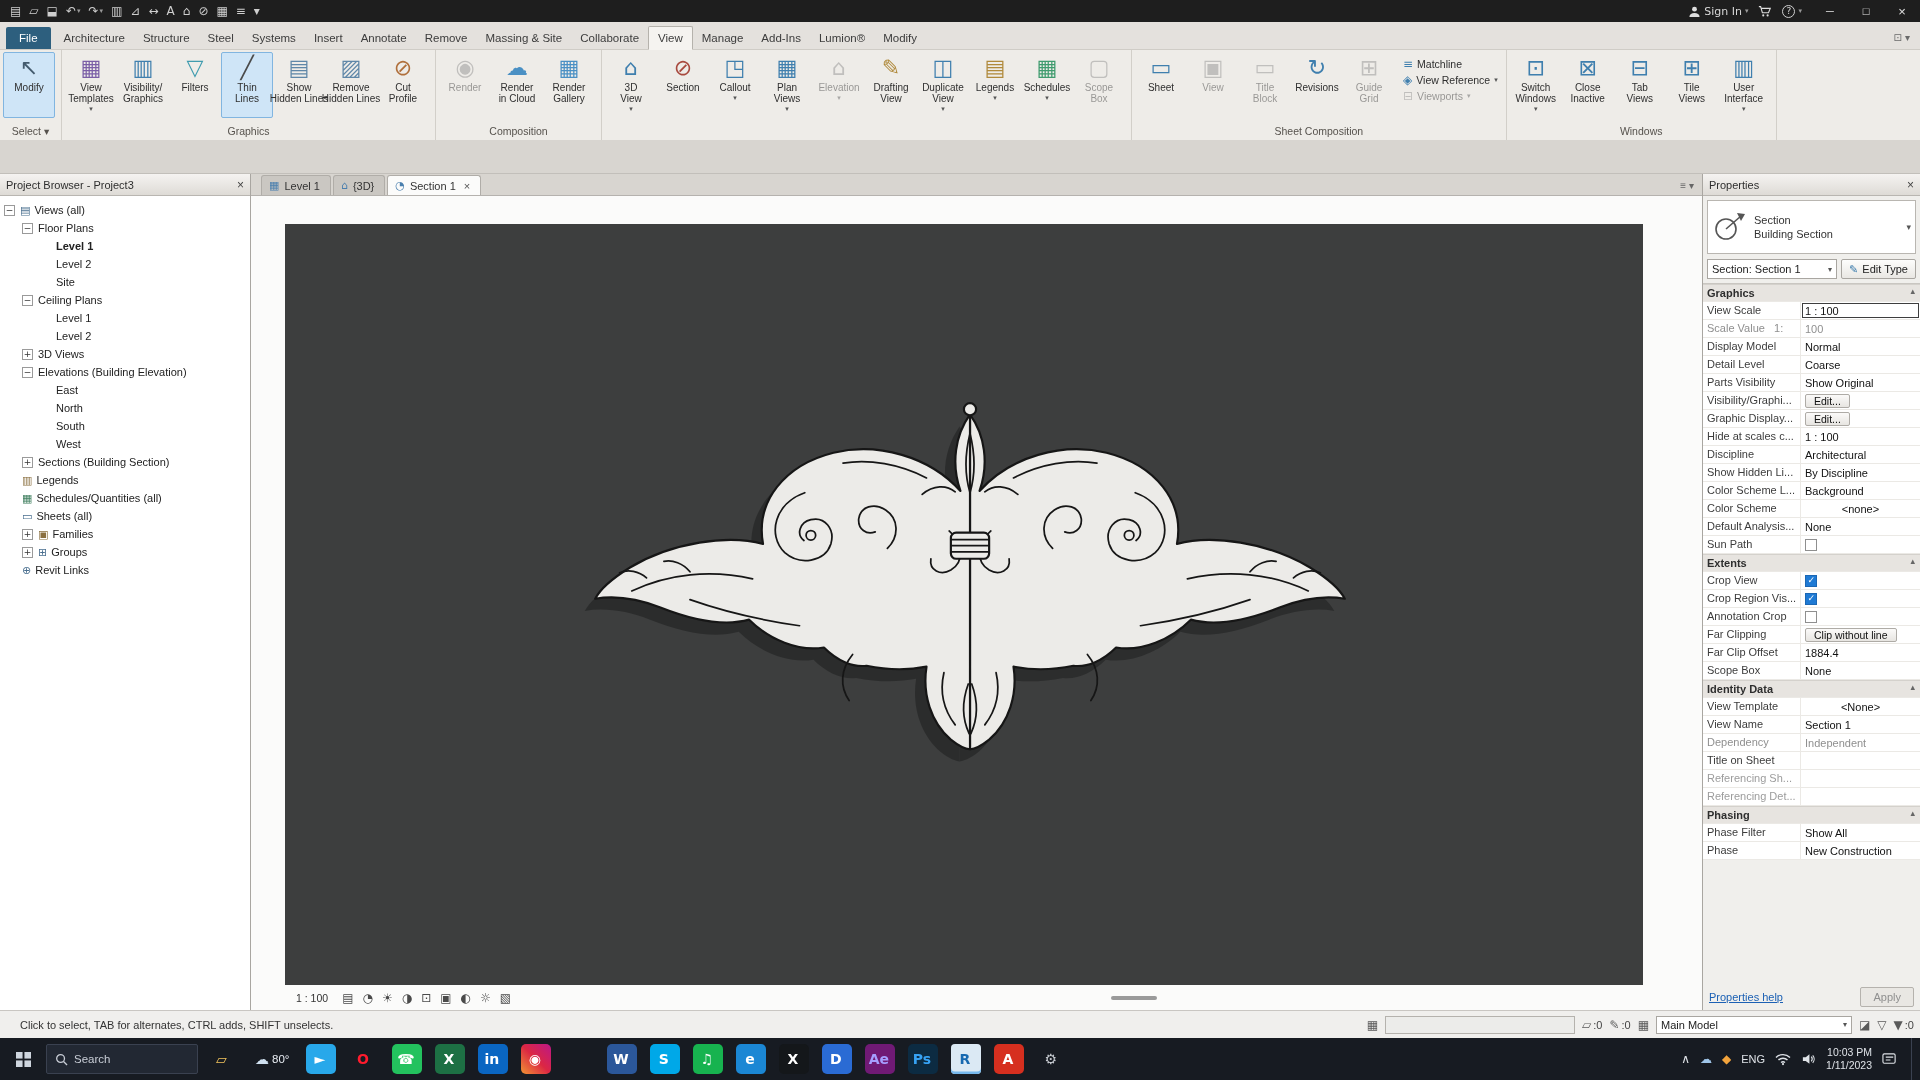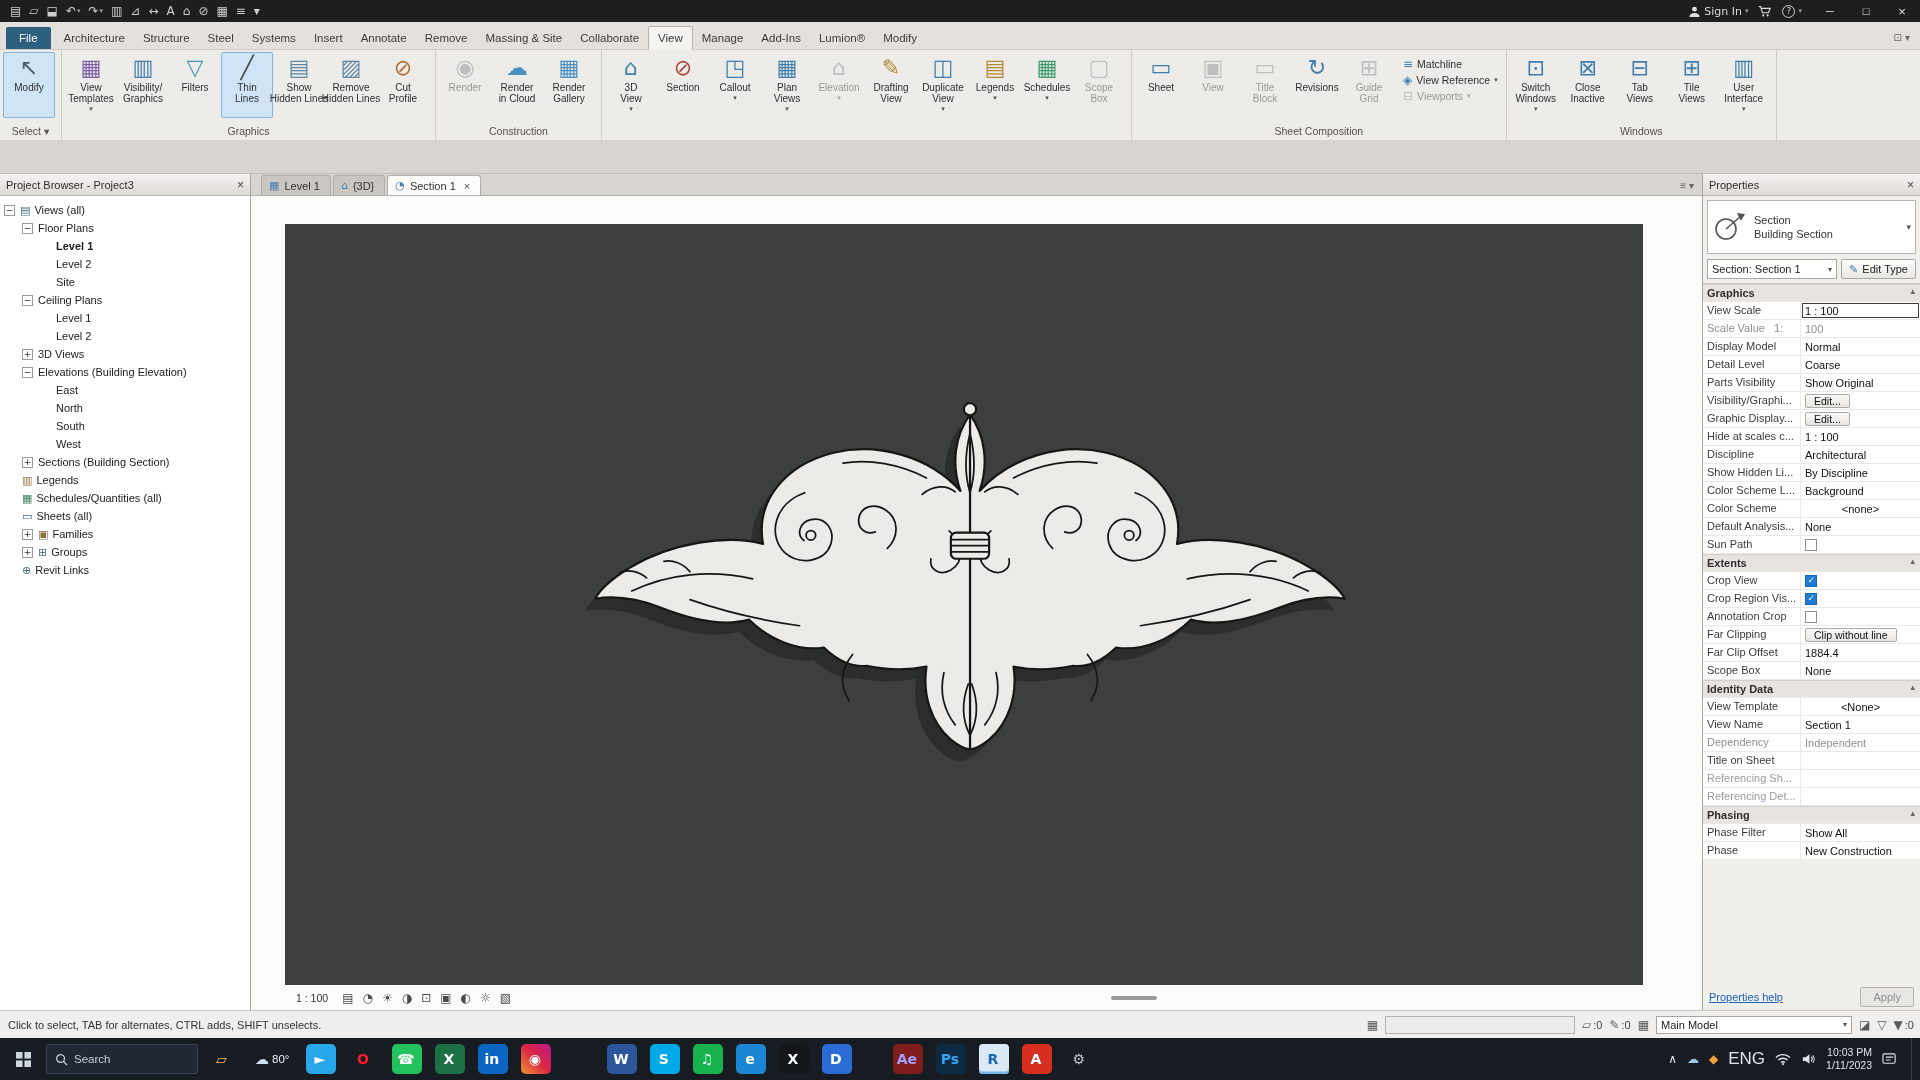--- a/index.html
+++ b/index.html
@@ -103,42 +103,42 @@
   .prow.center .pval { justify-content:center; }
   .prow.btnv .pval .pvtext { background:linear-gradient(#fbfaf9,#e7e5e1); border:1px solid #aeaba6; border-radius:2px; padding:0 8px; line-height:12px; font-size:10.5px; }
   .pcheck { width:12px; height:12px; border:1px solid #8f8f8f; background:#fff; display:inline-block; position:relative; margin-right:4px; flex:none; }
   .pcheck.checked { background:#1f7ad4; border-color:#1b67b4; }
   .pcheck.checked::after { content:"✓"; color:#fff; font-size:9px; position:absolute; left:1.5px; top:-0.5px; }
   .props-footer { position:absolute; bottom:0; left:0; right:0; height:26px; display:flex; align-items:center; padding:0 6px; }
   .help-link { color:#1b60b4; text-decoration:underline; font-size:11px; }
   .apply-btn { margin-left:auto; height:20px; padding:0 12px; background:#e9e7e3; border:1px solid #b5b2ad; color:#8f8f8f; font-size:11px; border-radius:2px; }
 
   
-  .statusbar { height:28px; background:#f0efed; border-top:1px solid #c9c6c2; display:flex; align-items:center; padding:0 8px; flex:none; position:relative; }
+  .statusbar { height:28px; background:#f0efed; border-top:1px solid #c9c6c2; display:flex; align-items:center; padding:0 20px; flex:none; position:relative; }
   .sb-hint { font-size:11px; color:#333; }
   .sb-right { position:absolute; right:6px; display:flex; align-items:center; gap:7px; }
   .sb-ico { font-size:12px; color:#5a5a5a; }
   .sb-input { width:190px; height:18px; background:#ececea; border:1px solid #b5b2ad; }
   .sb-badge { display:flex; align-items:center; gap:2px; font-size:11px; color:#444; }
   .sb-select { width:196px; height:18px; background:#fff; border:1px solid #a9a6a1; display:flex; align-items:center; font-size:11px; color:#222; padding:0 4px; }
   .sb-select .caret { margin-left:auto; font-size:8px; color:#555; }
 
   
   .taskbar { height:42px; background:#171b22; display:flex; align-items:center; flex:none; color:#dfe3e8; }
   .start { width:46px; height:42px; display:flex; align-items:center; justify-content:center; }
   .searchbox { width:152px; height:30px; background:#222833; border:1px solid #3a4150; border-radius:2px; display:flex; align-items:center; gap:6px; padding:0 8px; font-size:11.5px; color:#c8cdd6; margin-right:10px; }
   .apps { display:flex; align-items:center; gap:13px; }
   .app-tile { width:30px; height:30px; border-radius:5px; display:flex; align-items:center; justify-content:center; font-size:14px; font-weight:bold; color:#fff; position:relative; }
   .app-tile.wide { width:auto; padding:0 4px; font-weight:normal; }
   .app-tile .app-label { font-size:11.5px; margin-left:3px; font-weight:normal; color:#e8ecf2; }
   .app-tile.chrome { background:radial-gradient(circle at center,#4285f4 0 29%,#fff 30% 34%,transparent 35%), conic-gradient(#ea4335 0 33%,#fbbc05 0 66%,#34a853 0 100%); border-radius:50%; }
   .app-tile.active { box-shadow:inset 0 0 0 30px rgba(118,185,237,.18), inset 0 -2.5px 0 #76b9ed; border-radius:4px; }
   .tray { margin-left:auto; display:flex; align-items:center; gap:10px; padding-right:4px; }
   .tray-glyph { font-size:12px; color:#dfe3e8; }
-  .tray-lang { font-size:17px; }
+  .tray-lang { font-size:11px; }
   .tray-clock { font-size:10.5px; line-height:13px; text-align:right; }
   .show-desktop { width:5px; height:42px; border-left:1px solid #3a4150; margin-left:4px; }
 </style>
 </head>
 <body>
 
 <div class="app">
 
   <header class="titlebar">
     <div class="qat">
@@ -382,21 +382,21 @@
                 <span class="tile" style="color: rgb(74, 144, 196);">▦</span>
                 <span class="l1">Render</span>
                 <span class="l2">Gallery</span>
 
               </div>
             </div>
           <div class="stack">
             
           </div>
         </div>
-        <div class="panel-label">Construction</div>
+        <div class="panel-label">Composition</div>
       </section>
 
       <section class="panel">
         <div class="panel-content">
           <div class="bigs">
 
               <div class="rbtn">
                 <span class="tile" style="color: rgb(63, 127, 174);">⌂</span>
                 <span class="l1">3D</span>
                 <span class="l2">View</span>
@@ -1239,21 +1239,21 @@
         <span class="app-tile" style="background: rgb(20, 23, 26); color: rgb(255, 255, 255);">
           <span class="app-glyph">X</span>
           <span class="app-label"></span>
         </span>
 
         <span class="app-tile" style="background: rgb(42, 107, 212); color: rgb(255, 255, 255);">
           <span class="app-glyph">D</span>
           <span class="app-label"></span>
         </span>
 
-        <span class="app-tile" style="background: #7f1d1d; color: rgb(166, 158, 255); margin-left: 28px;">
+        <span class="app-tile" style="background: #701a75; color: rgb(166, 158, 255);">
           <span class="app-glyph">Ae</span>
           <span class="app-label"></span>
         </span>
 
         <span class="app-tile" style="background: rgb(12, 43, 66); color: rgb(55, 163, 245);">
           <span class="app-glyph">Ps</span>
           <span class="app-label"></span>
         </span>
 
         <span class="app-tile active" style="background: rgb(242, 244, 246); color: rgb(23, 105, 176);">

